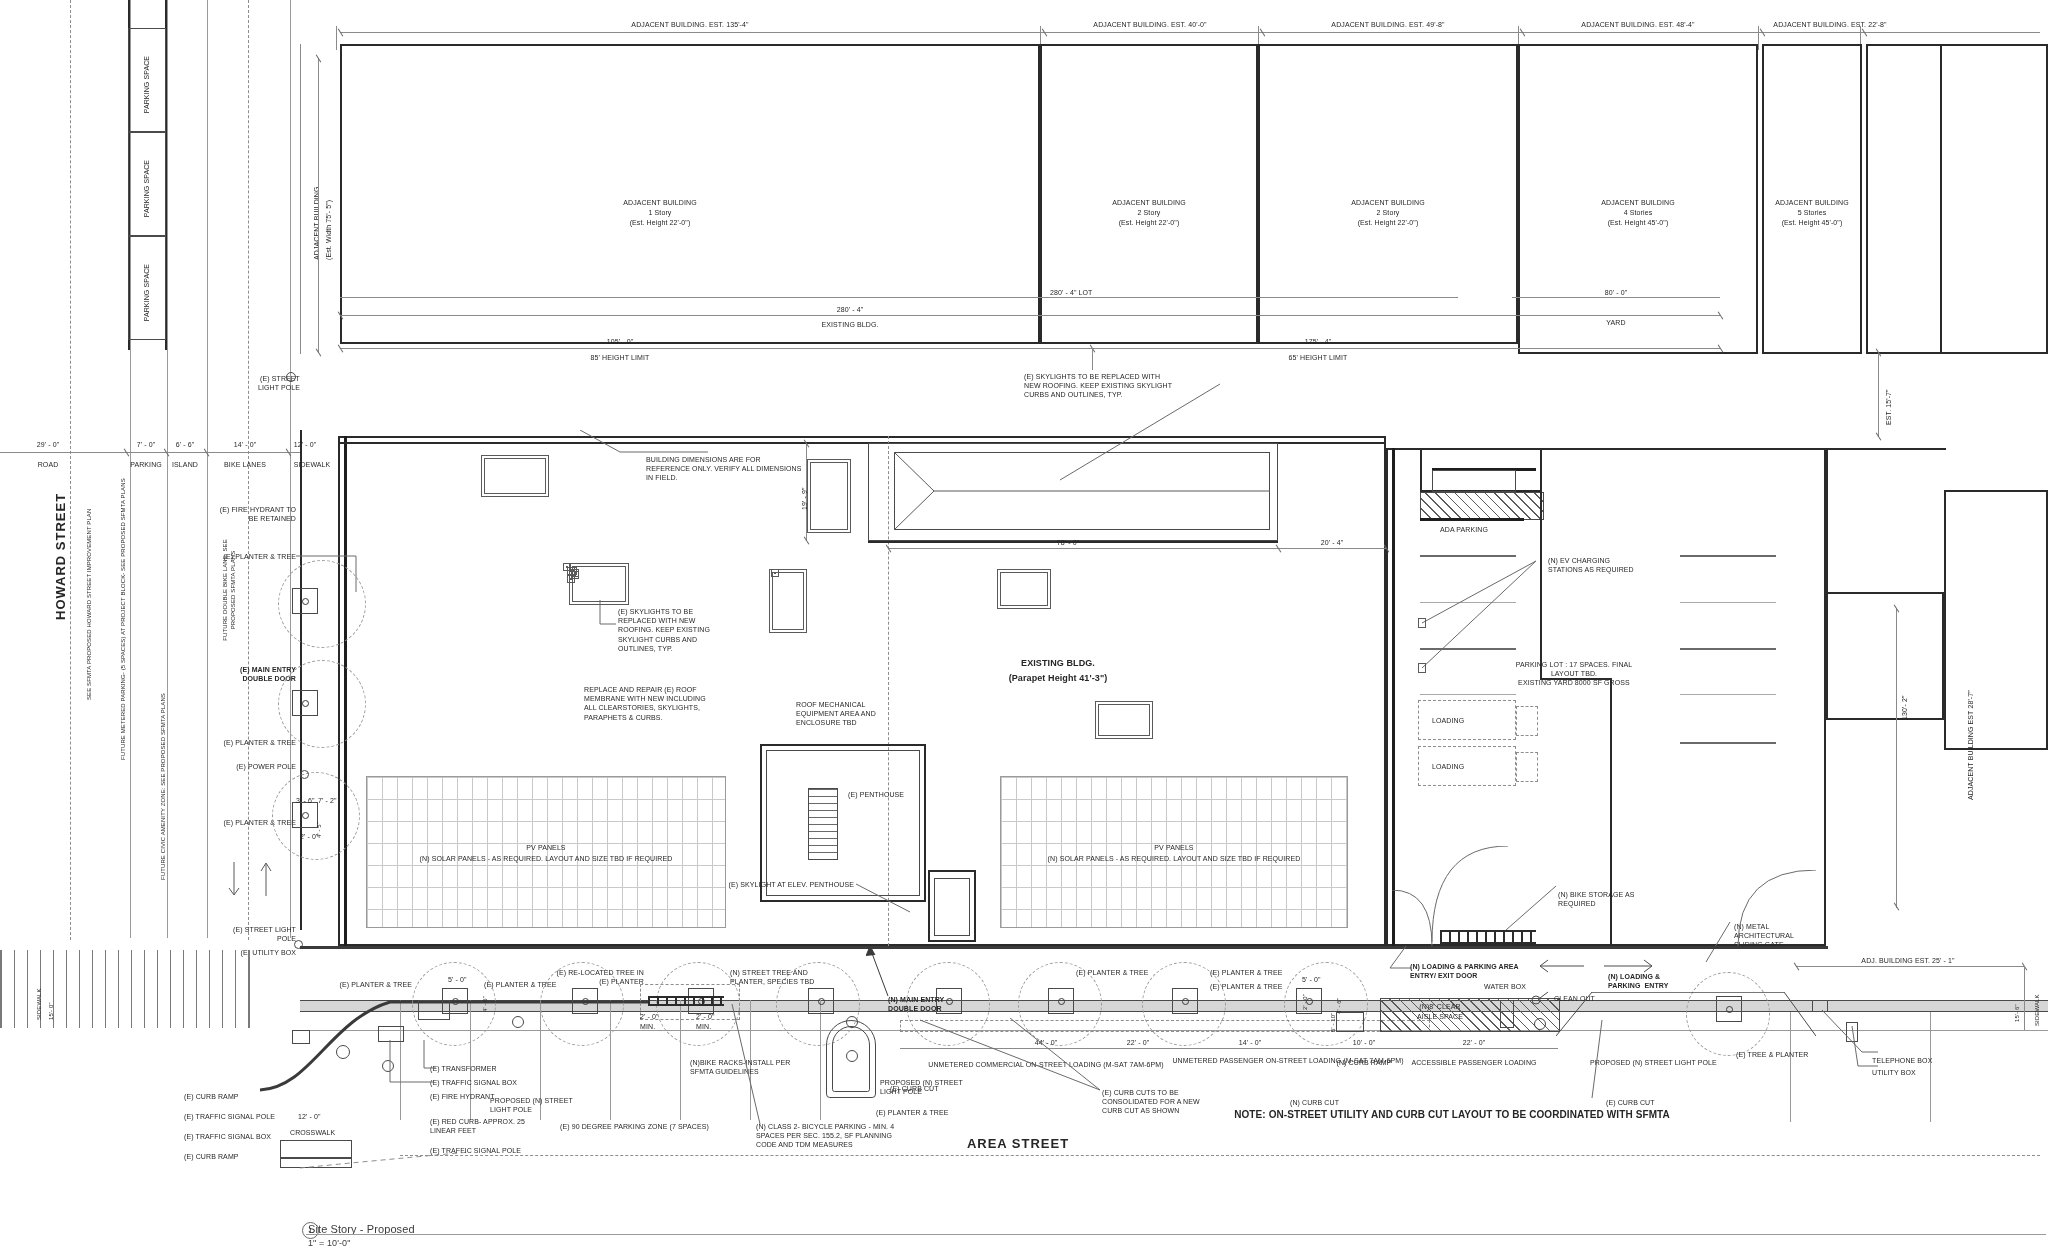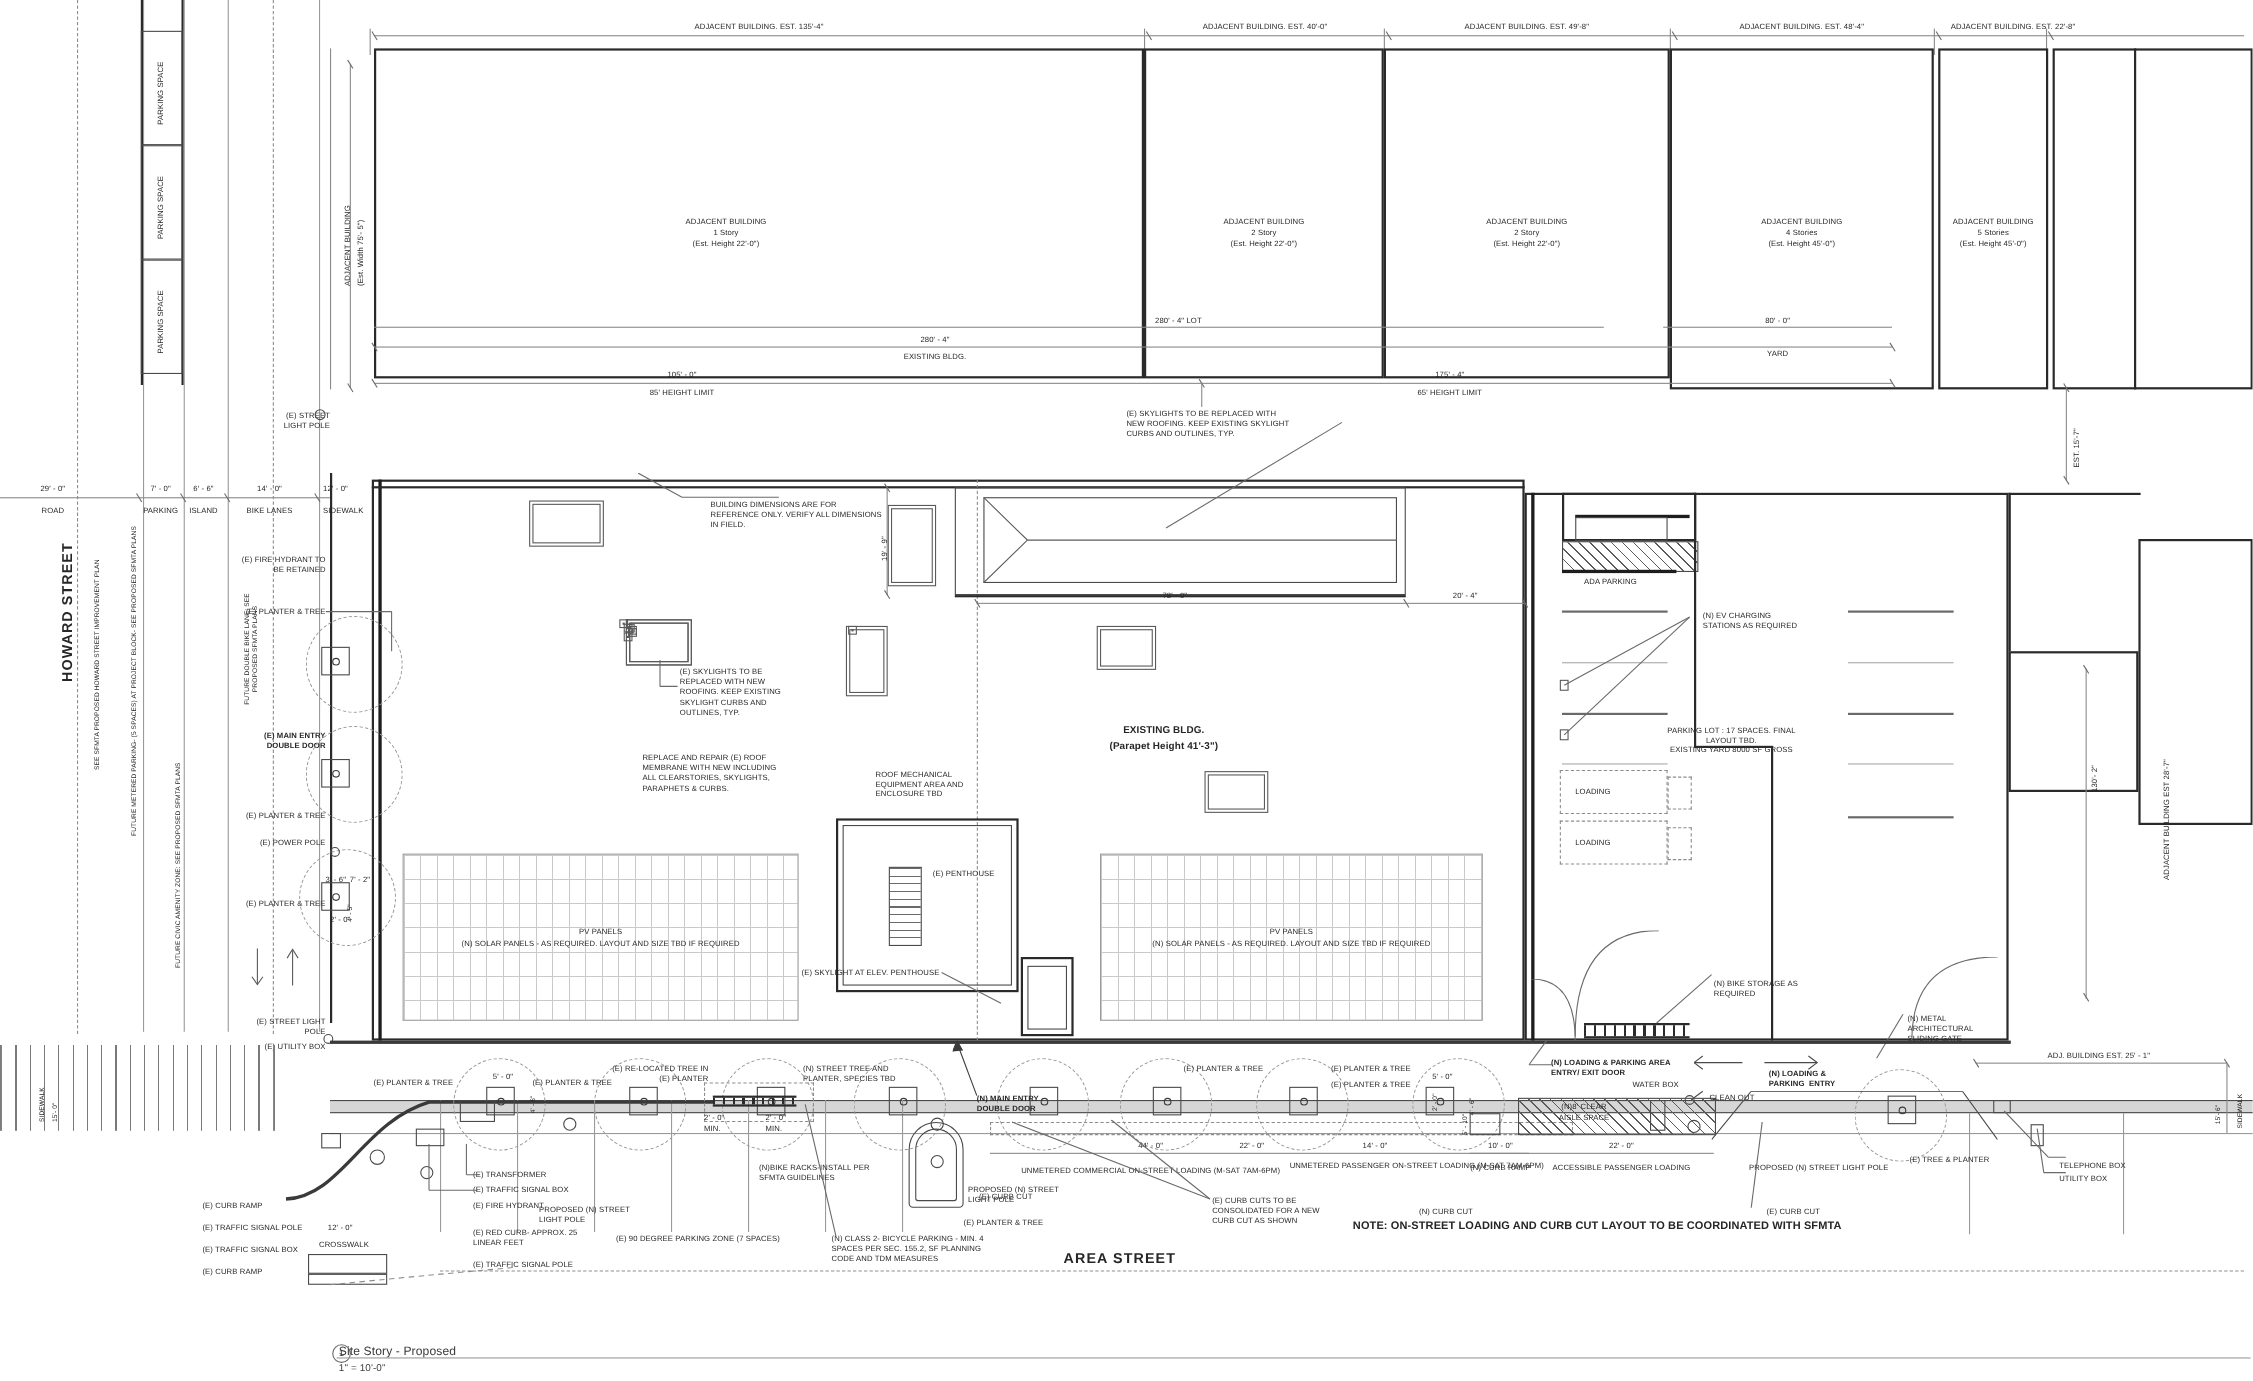--- a/index.html
+++ b/index.html
@@ -751,21 +751,21 @@
   </svg>
 
   <div class="dimline" style="left:1796px;top:966px;width:228px;"></div>
   <div class="t c" style="left:1908px;top:956px;">ADJ. BUILDING EST. 25' - 1"</div>
   <div class="tick" style="left:1792px;top:966px;"></div>
   <div class="tick" style="left:2020px;top:966px;"></div>
   <div class="dimvert" style="left:2024px;top:966px;height:64px;"></div>
   <div class="t vert tiny" style="left:2014px;top:1022px;">15'- 6"</div>
   <div class="t vert tiny" style="left:2034px;top:1026px;">SIDEWALK</div>
 
-  <div class="t b mid c" style="left:1452px;top:1108px;font-size:10px;">NOTE: ON-STREET LOADING AND CURB CUT LAYOUT TO BE COORDINATED WITH SFMTA</div>
+  <div class="t b mid c" style="left:1452px;top:1108px;font-size:10px;">NOTE: ON-STREET UTILITY AND CURB CUT LAYOUT TO BE COORDINATED WITH SFMTA</div>
 
   <div class="title-circle"><span>1</span></div>
   <div class="t" style="left:308px;top:1222px;font-size:11px;font-weight:normal;color:#3a3a3a;">Site Story - Proposed</div>
   <div class="t" style="left:308px;top:1238px;font-size:9px;color:#3a3a3a;">1" = 10'-0"</div>
   <div class="ln hln light" style="left:306px;top:1234px;width:1740px;"></div>
 
 </div>
 
 <style>
   .title-circle { left: 302px; top: 1222px; }

